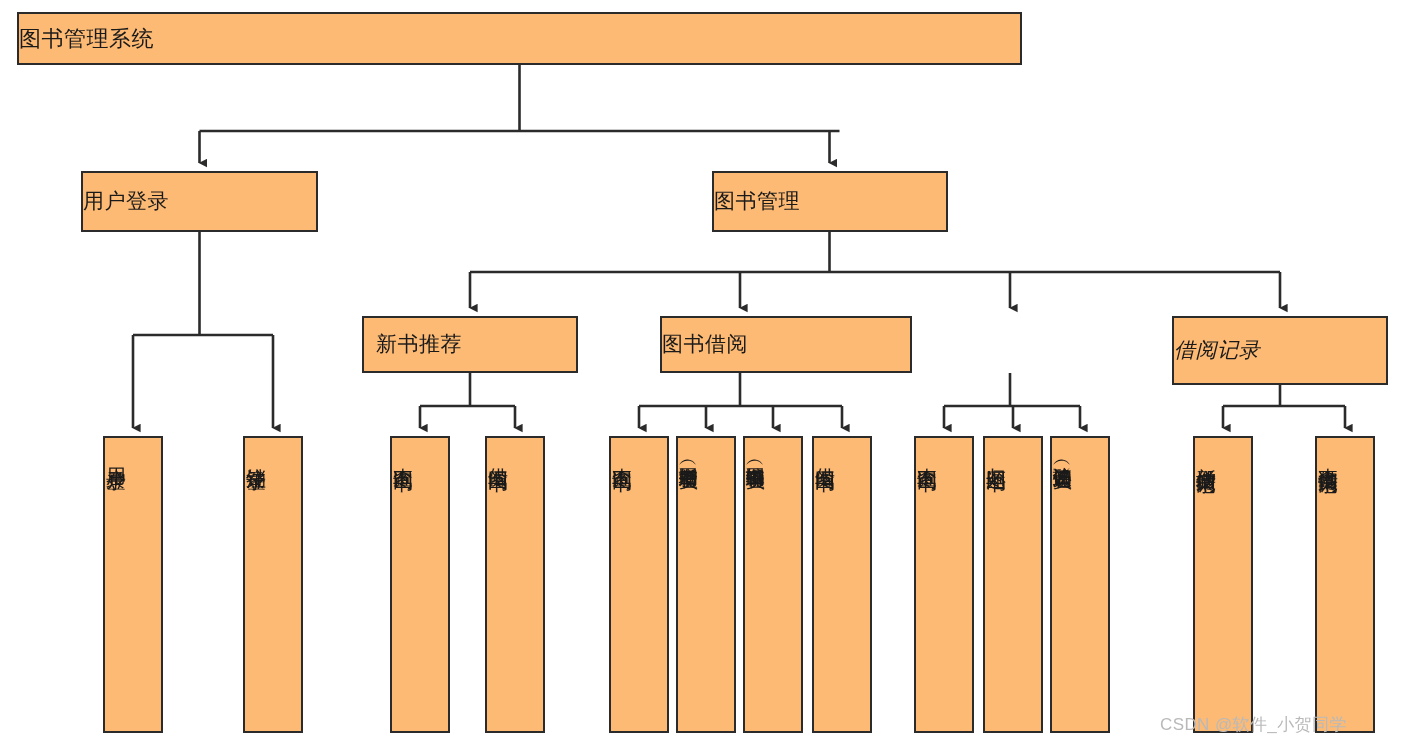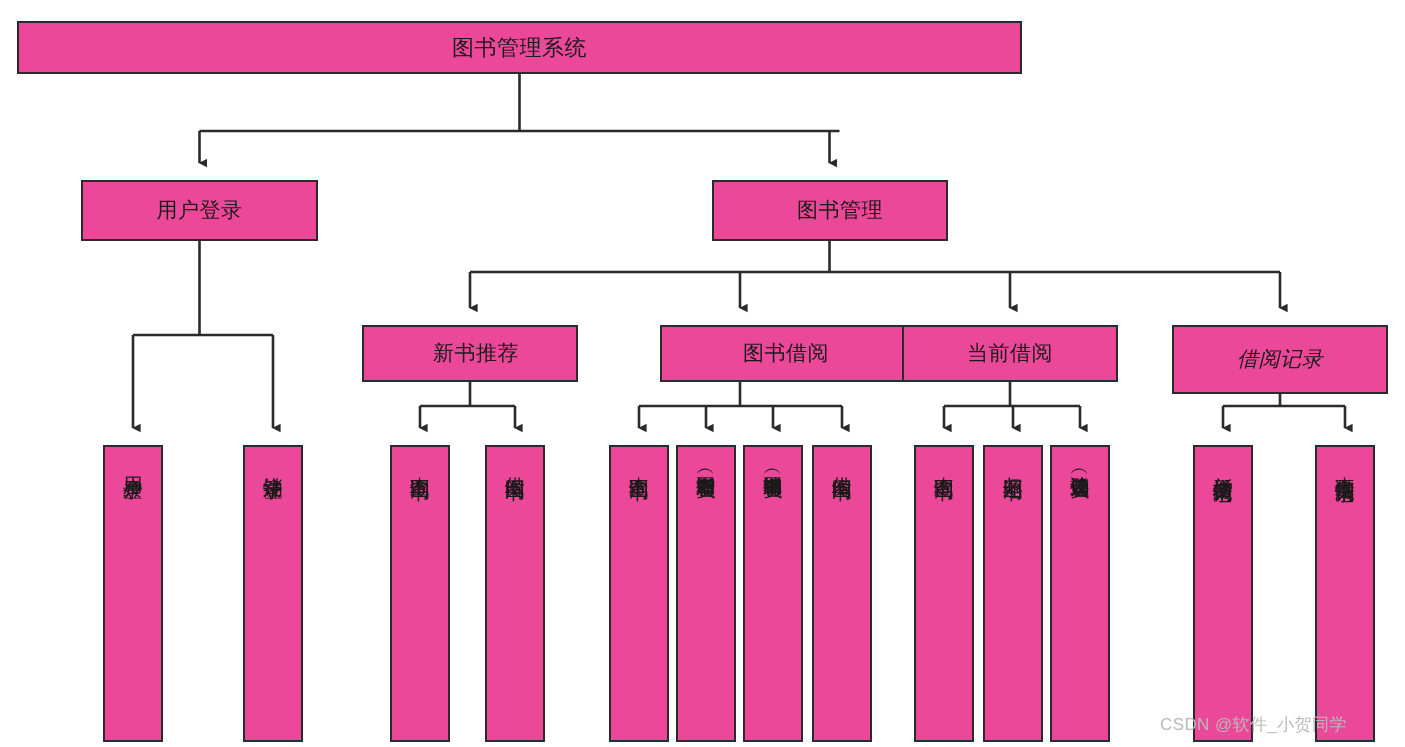--- a/index.html
+++ b/index.html
@@ -21,27 +21,25 @@
     position: absolute;
     left: 0;
     top: 0;
     width: 1405px;
     height: 747px;
     pointer-events: none;
   }
   .node {
     position: absolute;
     box-sizing: border-box;
-    background: #ec4899;
+    background: #fdba74;
     border: 2px solid #2b2b2b;
     display: flex;
     align-items: center;
-    justify-content: center;
     color: #1a1a1a;
-    margin-top: 9px;
   }
   .node-label {
     display: block;
     text-align: center;
     line-height: 1.08;
     white-space: nowrap;
   }
   .node.horizontal .node-label {
     font-size: 21px;
     letter-spacing: 0.5px;
@@ -130,32 +128,29 @@
     </g>
   </svg>
 
   <div class="node root horizontal" style="left:17px; top:12px; width:1005px; height:53px;">
     <span class="node-label">图书管理系统</span>
   </div>
 
   <div class="node horizontal" style="left:81px; top:171px; width:237px; height:61px;">
     <span class="node-label">用户登录</span>
   </div>
-  <div class="node horizontal" style="left:712px; top:171px; width:236px; height:61px;padding-left:20px;">
+  <div class="node horizontal" style="left:712px; top:171px; width:236px; height:61px;">
     <span class="node-label">图书管理</span>
   </div>
 
   <div class="node horizontal" style="left:362px; top:316px; width:216px; height:57px;padding-left:12px;">
     <span class="node-label">新书推荐</span>
   </div>
   <div class="node horizontal" style="left:660px; top:316px; width:252px; height:57px;">
     <span class="node-label">图书借阅</span>
-  </div>
-  <div class="node horizontal" style="left:902px; top:316px; width:216px; height:57px;">
-    <span class="node-label">当前借阅</span>
   </div>
   <div class="node horizontal" style="left:1172px; top:316px; width:216px; height:69px;font-style:italic;">
     <span class="node-label">借阅记录</span>
   </div>
 
   <div class="node vertical" style="left:103px; top:436px; width:60px; height:297px;">
     <span class="node-label">用户登录</span>
   </div>
   <div class="node vertical" style="left:243px; top:436px; width:60px; height:297px;">
     <span class="node-label">注销登录</span>

